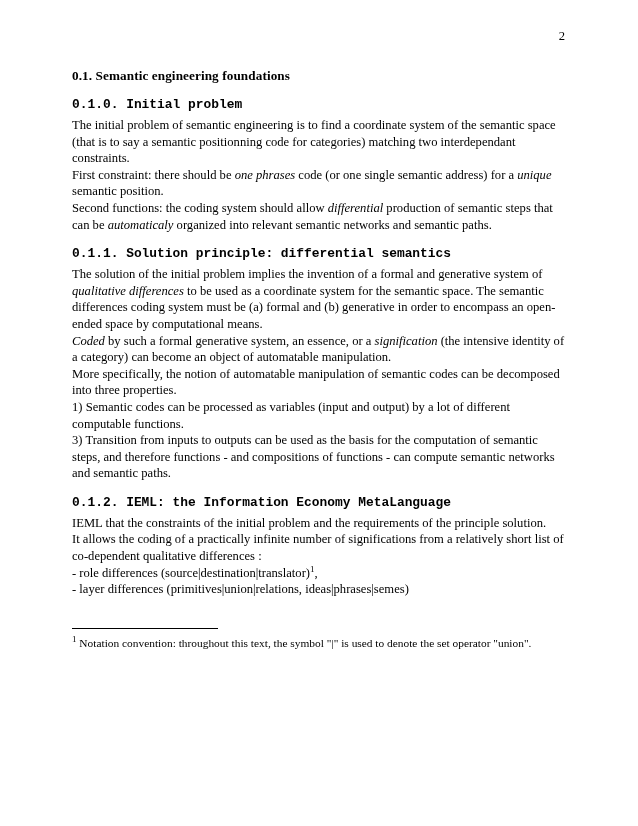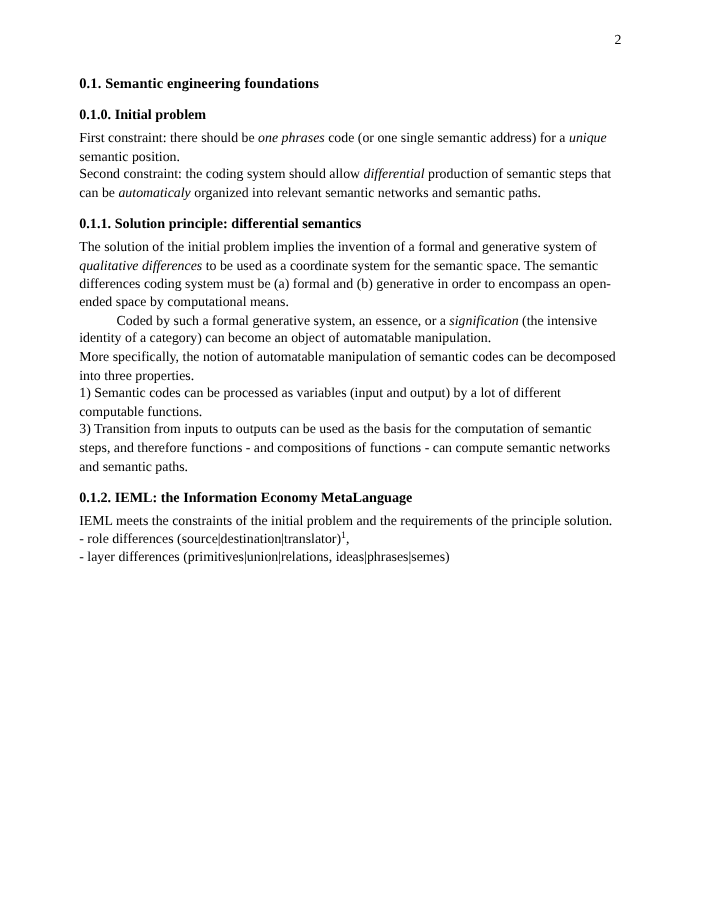--- a/index.html
+++ b/index.html
@@ -29,21 +29,21 @@
     margin-bottom: 24px;
   }
   .doc-title {
     font-family: Liberation Serif, serif;
     font-size: 13.2px;
     font-weight: bold;
     margin: 0 0 12px 0;
     letter-spacing: 0.1px;
   }
   .section-heading {
-    font-family: Liberation Serif, serif;
+    font-family: Liberation Mono, monospace;
     font-size: 12.9px;
     font-weight: bold;
     margin: 13px 0 5px 0;
   }
   .para {
     margin: 0;
     font-size: 12.6px;
     line-height: 16.6px;
     text-align: left;
   }
@@ -71,34 +71,40 @@
 <body>
 
 <div class="page">
 
   <div class="page-number">2</div>
 
   <h1 class="doc-title">0.1. Semantic engineering foundations</h1>
 
   <section>
     <h2 class="section-heading">0.1.0. Initial problem</h2>
+    <p class="para"><span>The initial problem of semantic engineering is to find a coordinate system of the semantic space (that is to say a semantic positionning code for categories) matching two interdependant constraints.</span></p>
     <p class="para"><span>First constraint: there should be </span><span style="font-style: italic;">one phrases</span><span> code (or one single semantic address) for a </span><span style="font-style: italic;">unique</span><span> semantic position.</span></p>
-    <p class="para"><span>Second constraint: the coding system should allow </span><span style="font-style: italic;">differential</span><span> production of semantic steps that can be </span><span style="font-style: italic; margin-top: 12px;">automaticaly</span><span> organized into relevant semantic networks and semantic paths.</span></p>
+    <p class="para"><span>Second functions: the coding system should allow </span><span style="font-style: italic;">differential</span><span> production of semantic steps that can be </span><span style="font-style: italic; margin-top: 12px;">automaticaly</span><span> organized into relevant semantic networks and semantic paths.</span></p>
   </section>
 
   <section>
     <h2 class="section-heading">0.1.1. Solution principle: differential semantics</h2>
     <p class="para"><span>The solution of the initial problem implies the invention of a formal and generative system of </span><span style="font-style: italic;">qualitative differences</span><span> to be used as a coordinate system for the semantic space. The semantic differences coding system must be (a) formal and (b) generative in order to encompass an open-ended space by computational means.</span></p>
-    <p class="para"><span style=" margin-left: 34px;">Coded</span><span> by such a formal generative system, an essence, or a </span><span style="font-style: italic;">signification</span><span> (the intensive identity of a category) can become an object of automatable manipulation.</span></p>
+    <p class="para"><span style="font-style: italic;">Coded</span><span> by such a formal generative system, an essence, or a </span><span style="font-style: italic;">signification</span><span> (the intensive identity of a category) can become an object of automatable manipulation.</span></p>
     <p class="para"><span>More specifically, the notion of automatable manipulation of semantic codes can be decomposed into three properties.</span></p>
     <p class="para"><span>1) Semantic codes can be processed as variables (input and output) by a lot of different computable functions.</span></p>
     <p class="para"><span>3) Transition from inputs to outputs can be used as the basis for the computation of semantic steps, and therefore functions - and compositions of functions - can compute semantic networks and semantic paths.</span></p>
   </section>
 
   <section>
     <h2 class="section-heading">0.1.2. IEML: the Information Economy MetaLanguage</h2>
-    <p class="para"><span>IEML meets the constraints of the initial problem and the requirements of the principle solution.</span></p>
+    <p class="para"><span>IEML that the constraints of the initial problem and the requirements of the principle solution.</span></p>
+    <p class="para"><span>It allows the coding of a practically infinite number of significations from a relatively short list of co-dependent qualitative differences :</span></p>
     <p class="para"><span>- role differences (source|destination|translator)</span><sup>1</sup><span>,</span></p>
     <p class="para"><span>- layer differences (primitives|union|relations, ideas|phrases|semes)</span></p>
   </section>
 
+  <div class="footnote">
+    <div class="footnote-rule"></div>
+    <p class="footnote-text"><sup>1</sup><span> Notation convention: throughout this text, the symbol "|" is used to denote the set operator "union".</span></p>
+  </div>
 
 </div>
 
 </body></html>

